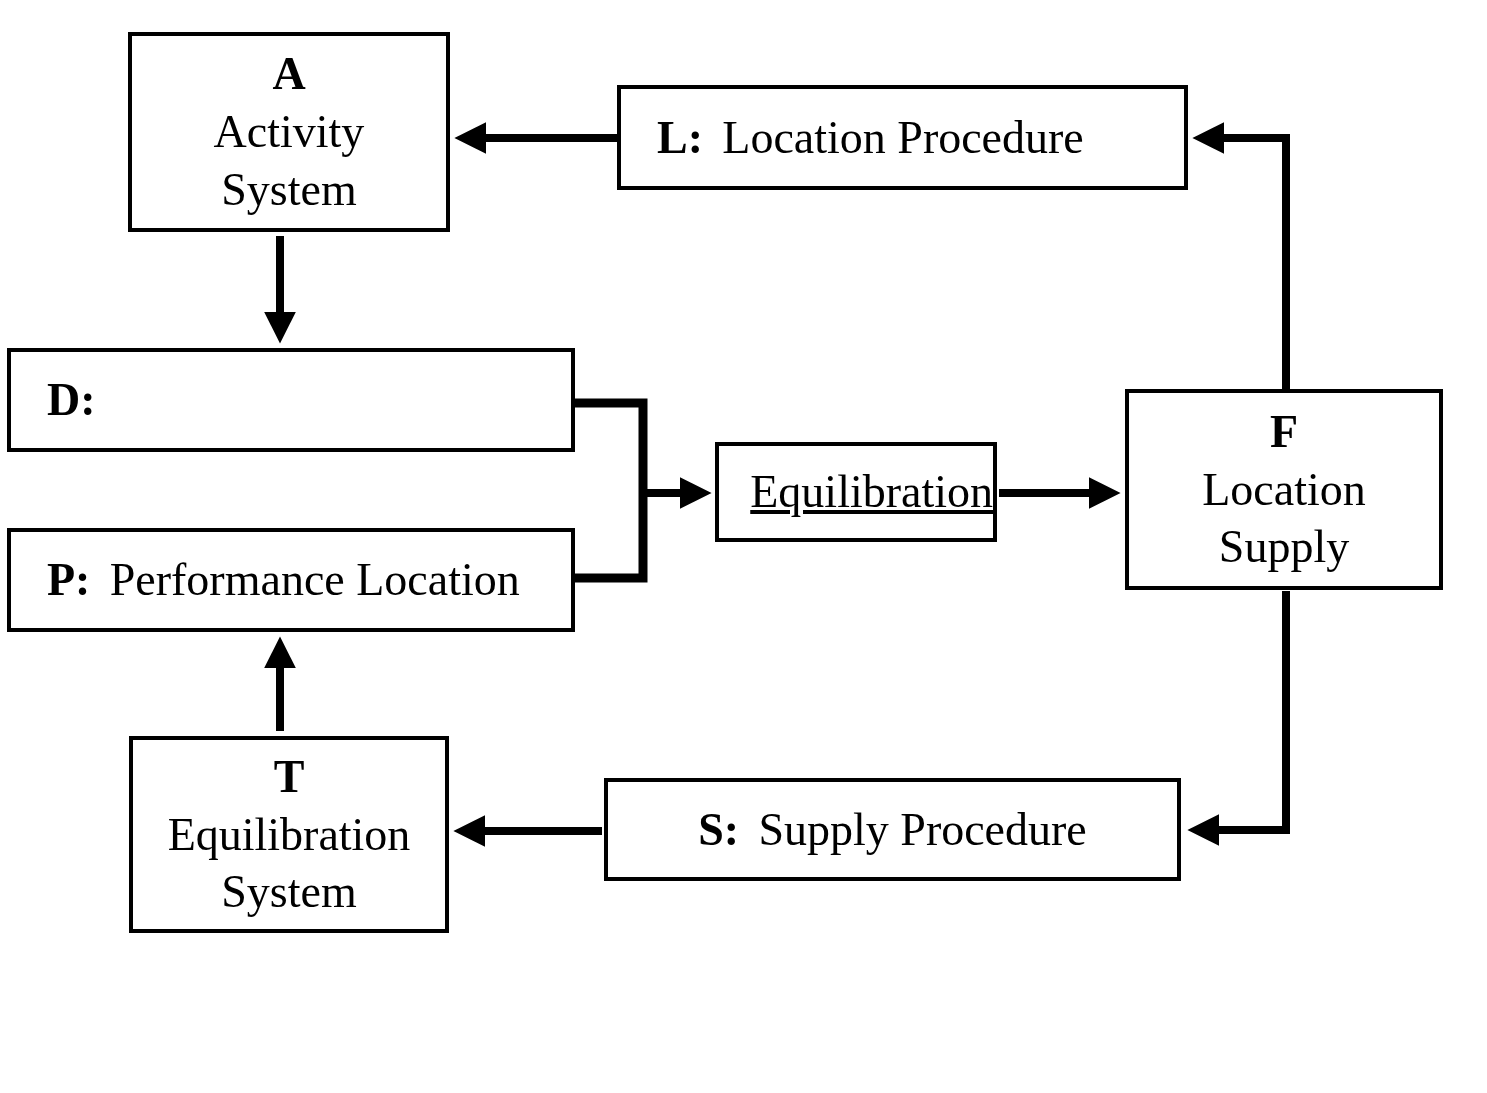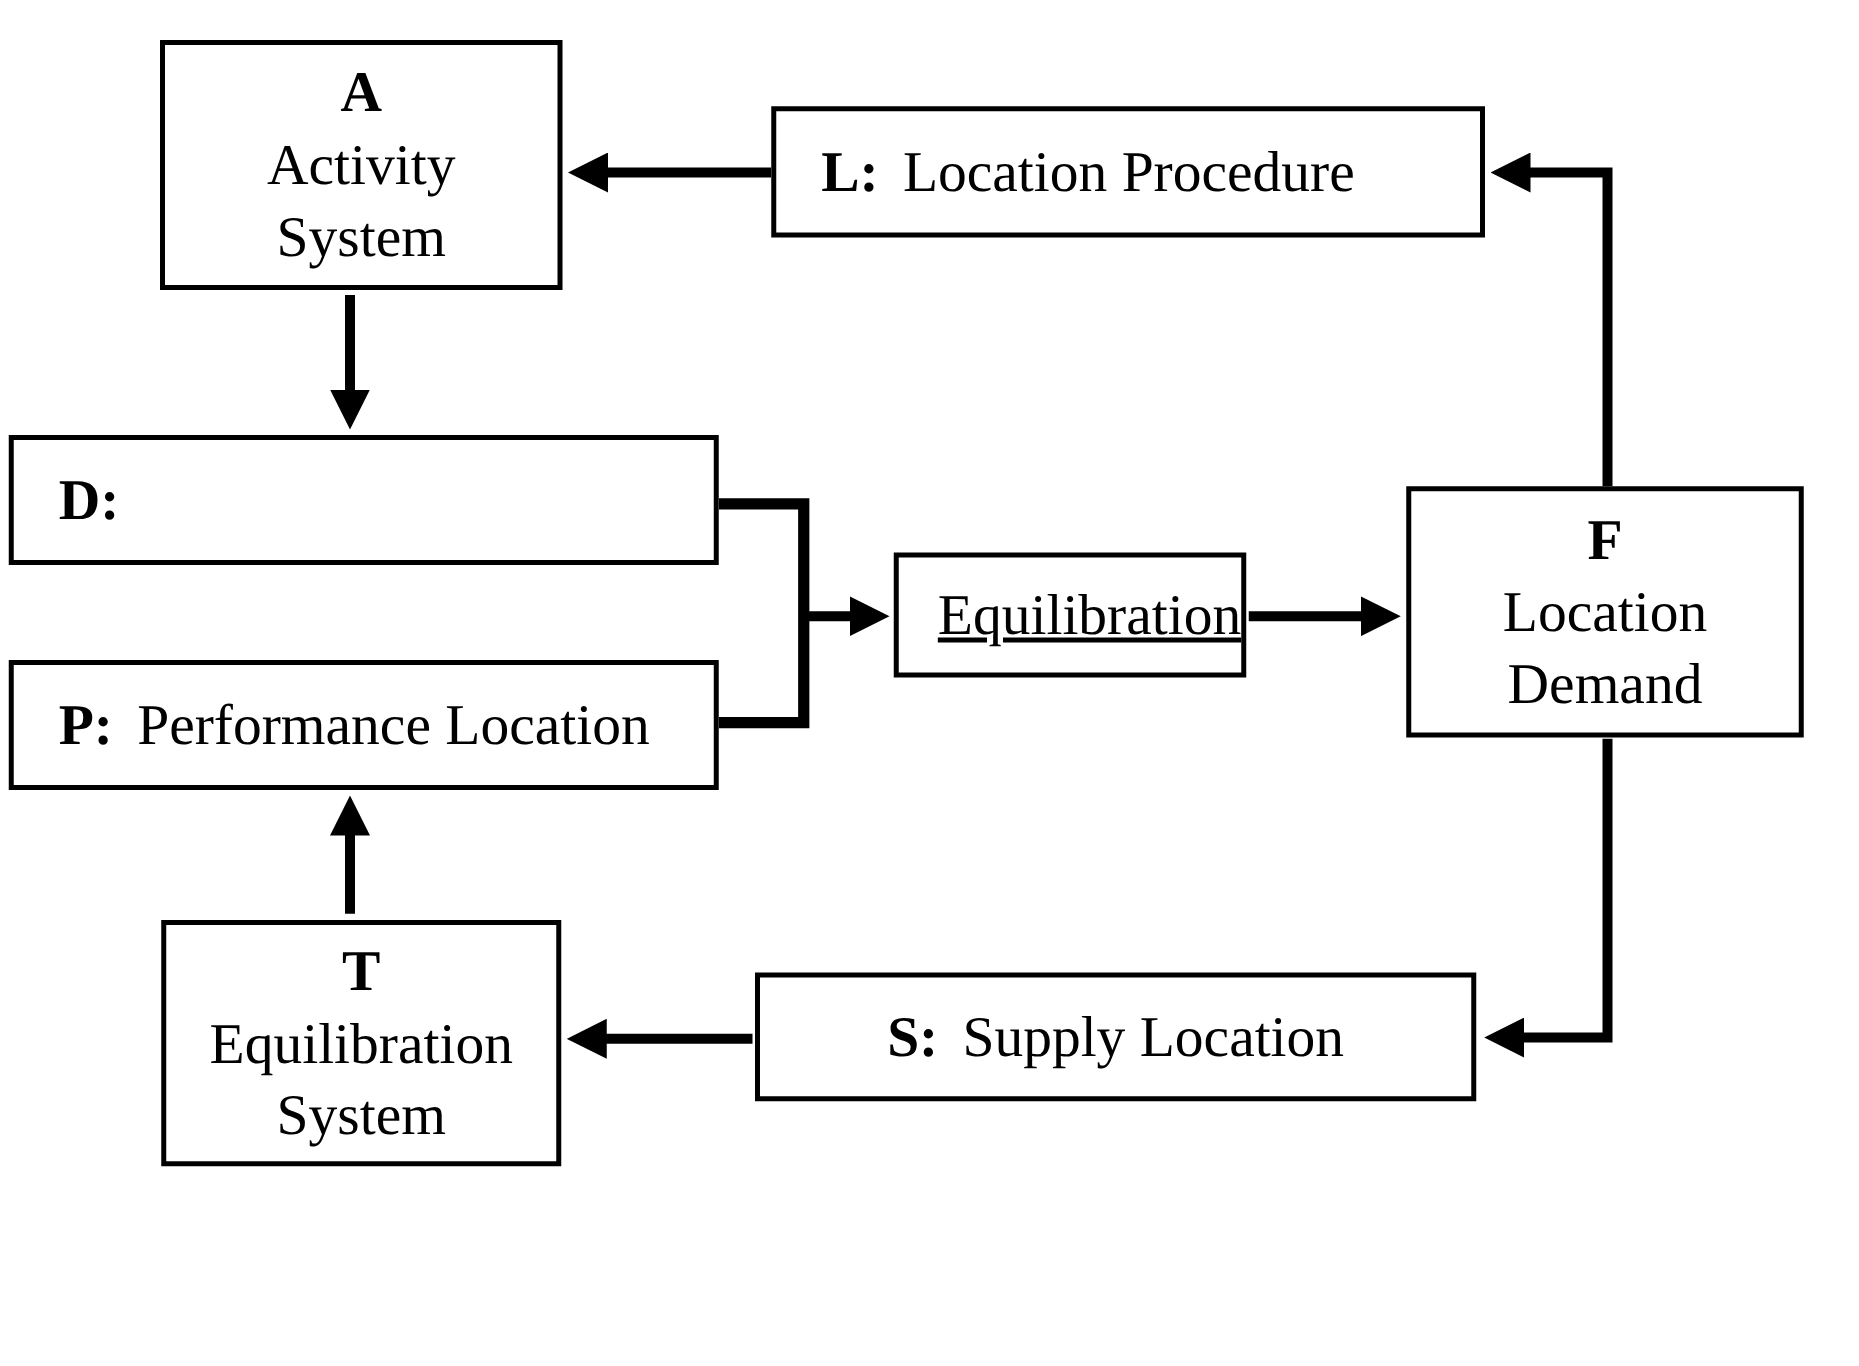--- a/index.html
+++ b/index.html
@@ -116,27 +116,27 @@
     <span>Performance Location</span>
   </div>
 
   <div class="node row eq" style="left:715px; top:442px; width:282px; height:100px;">
     <span>Equilibration</span>
   </div>
 
   <div class="node stack" style="left:1125px; top:389px; width:318px; height:201px;">
     <span class="key">F</span>
     <span>Location</span>
-    <span>Demand</span>
+    <span>Supply</span>
   </div>
 
   <div class="node stack" style="left:129px; top:736px; width:320px; height:197px;">
     <span class="key">T</span>
     <span>Equilibration</span>
     <span>System</span>
   </div>
 
   <div class="node row centered" style="left:604px; top:778px; width:577px; height:103px;">
     <span class="key">S:</span>
-    <span>Supply Location</span>
+    <span>Supply Procedure</span>
   </div>
 
 </div>
 
 </body></html>

